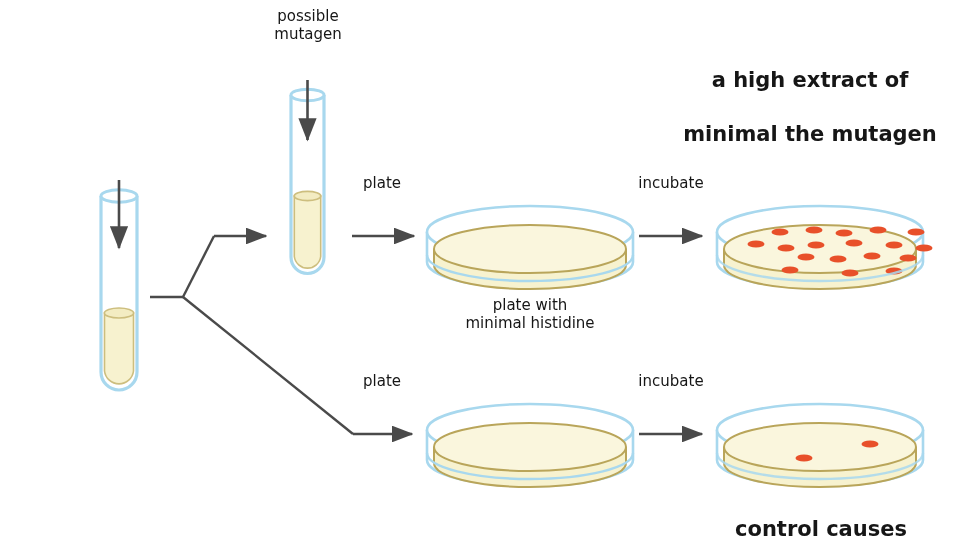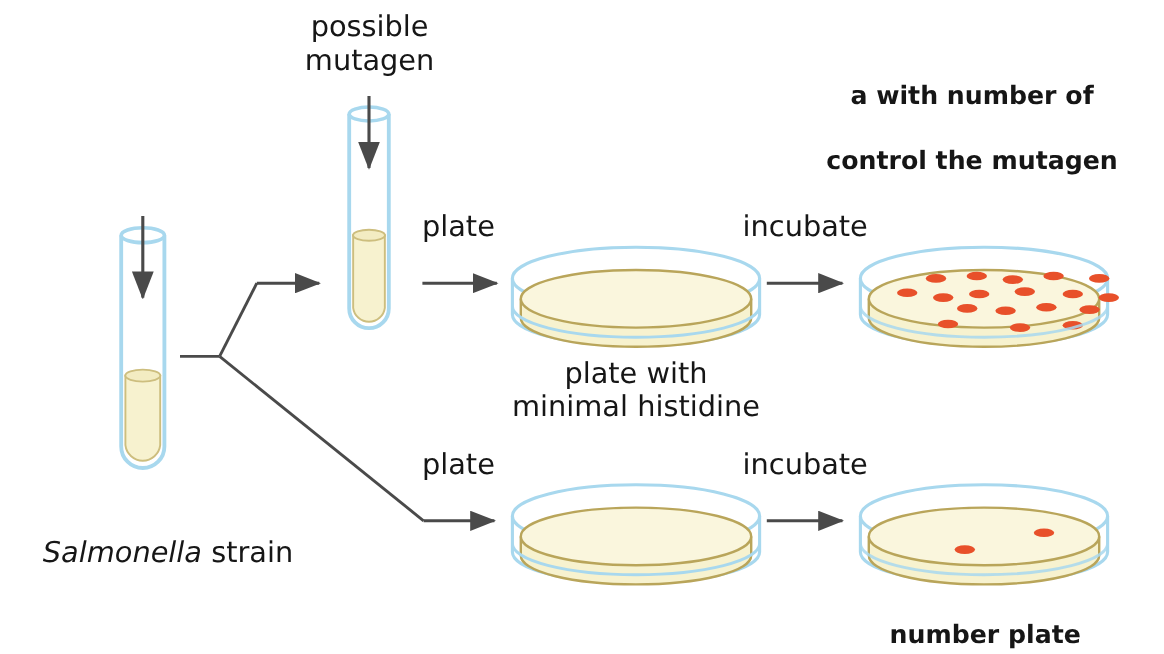--- a/index.html
+++ b/index.html
@@ -22,21 +22,21 @@
     height: 545px;
   }
   .lbl {
     position: absolute;
     text-align: center;
     line-height: 1.18;
     color: #161616;
     white-space: pre-line;
     font-family: "DejaVu Sans", sans-serif;
   }
-  .lbl-reg { font-weight: 400; font-size: 24px; }
+  .lbl-reg { font-weight: 400; font-size: 15px; }
   .lbl-bold { font-weight: 700; font-size: 21px; }
   .ital { font-style: italic; }
   svg { display: block; }
   .svg-layer {
     position: absolute;
     left: 0; top: 0;
     width: 970px;
     height: 545px;
     pointer-events: none;
   }
@@ -142,37 +142,36 @@
         </g>
       <path d="M 717 453 A 103 26 0 0 0 923 453" fill="none" stroke="#a8d8ee" stroke-width="2.4" opacity="0.85"></path>
     </g>
   </svg>
 
 
   <div class="lbl lbl-reg" style="left:233px; top:8px; width:150px;">possible
 mutagen</div>
 
   <div class="lbl lbl-reg" style="left:10px; top:418px; width:260px;">
-    <div><span class="ital">Salmonella</span><span> strain</span></div>
   </div>
 
   <div class="lbl lbl-reg" style="left:336px; top:175px; width:92px;">plate</div>
 
   <div class="lbl lbl-reg" style="left:336px; top:373px; width:92px;">plate</div>
 
   <div class="lbl lbl-reg" style="left:608px; top:175px; width:126px;">incubate</div>
 
   <div class="lbl lbl-reg" style="left:608px; top:373px; width:126px;">incubate</div>
 
   <div class="lbl lbl-reg" style="left:400px; top:297px; width:260px;">plate with
 minimal histidine</div>
 
   <div class="lbl lbl-bold" style="left:690px; top:492px; width:262px;">
-    <div>number plate</div>
+    <div>control causes</div>
     
   </div>
 
   <div class="lbl lbl-bold" style="left:660px; top:40px; width:300px; line-height:1.28;">
-    <div>a with number of</div>
-    <div>control the mutagen</div>
+    <div>a high extract of</div>
+    <div>minimal the mutagen</div>
   </div>
 
 </div>
 
 </body></html>

